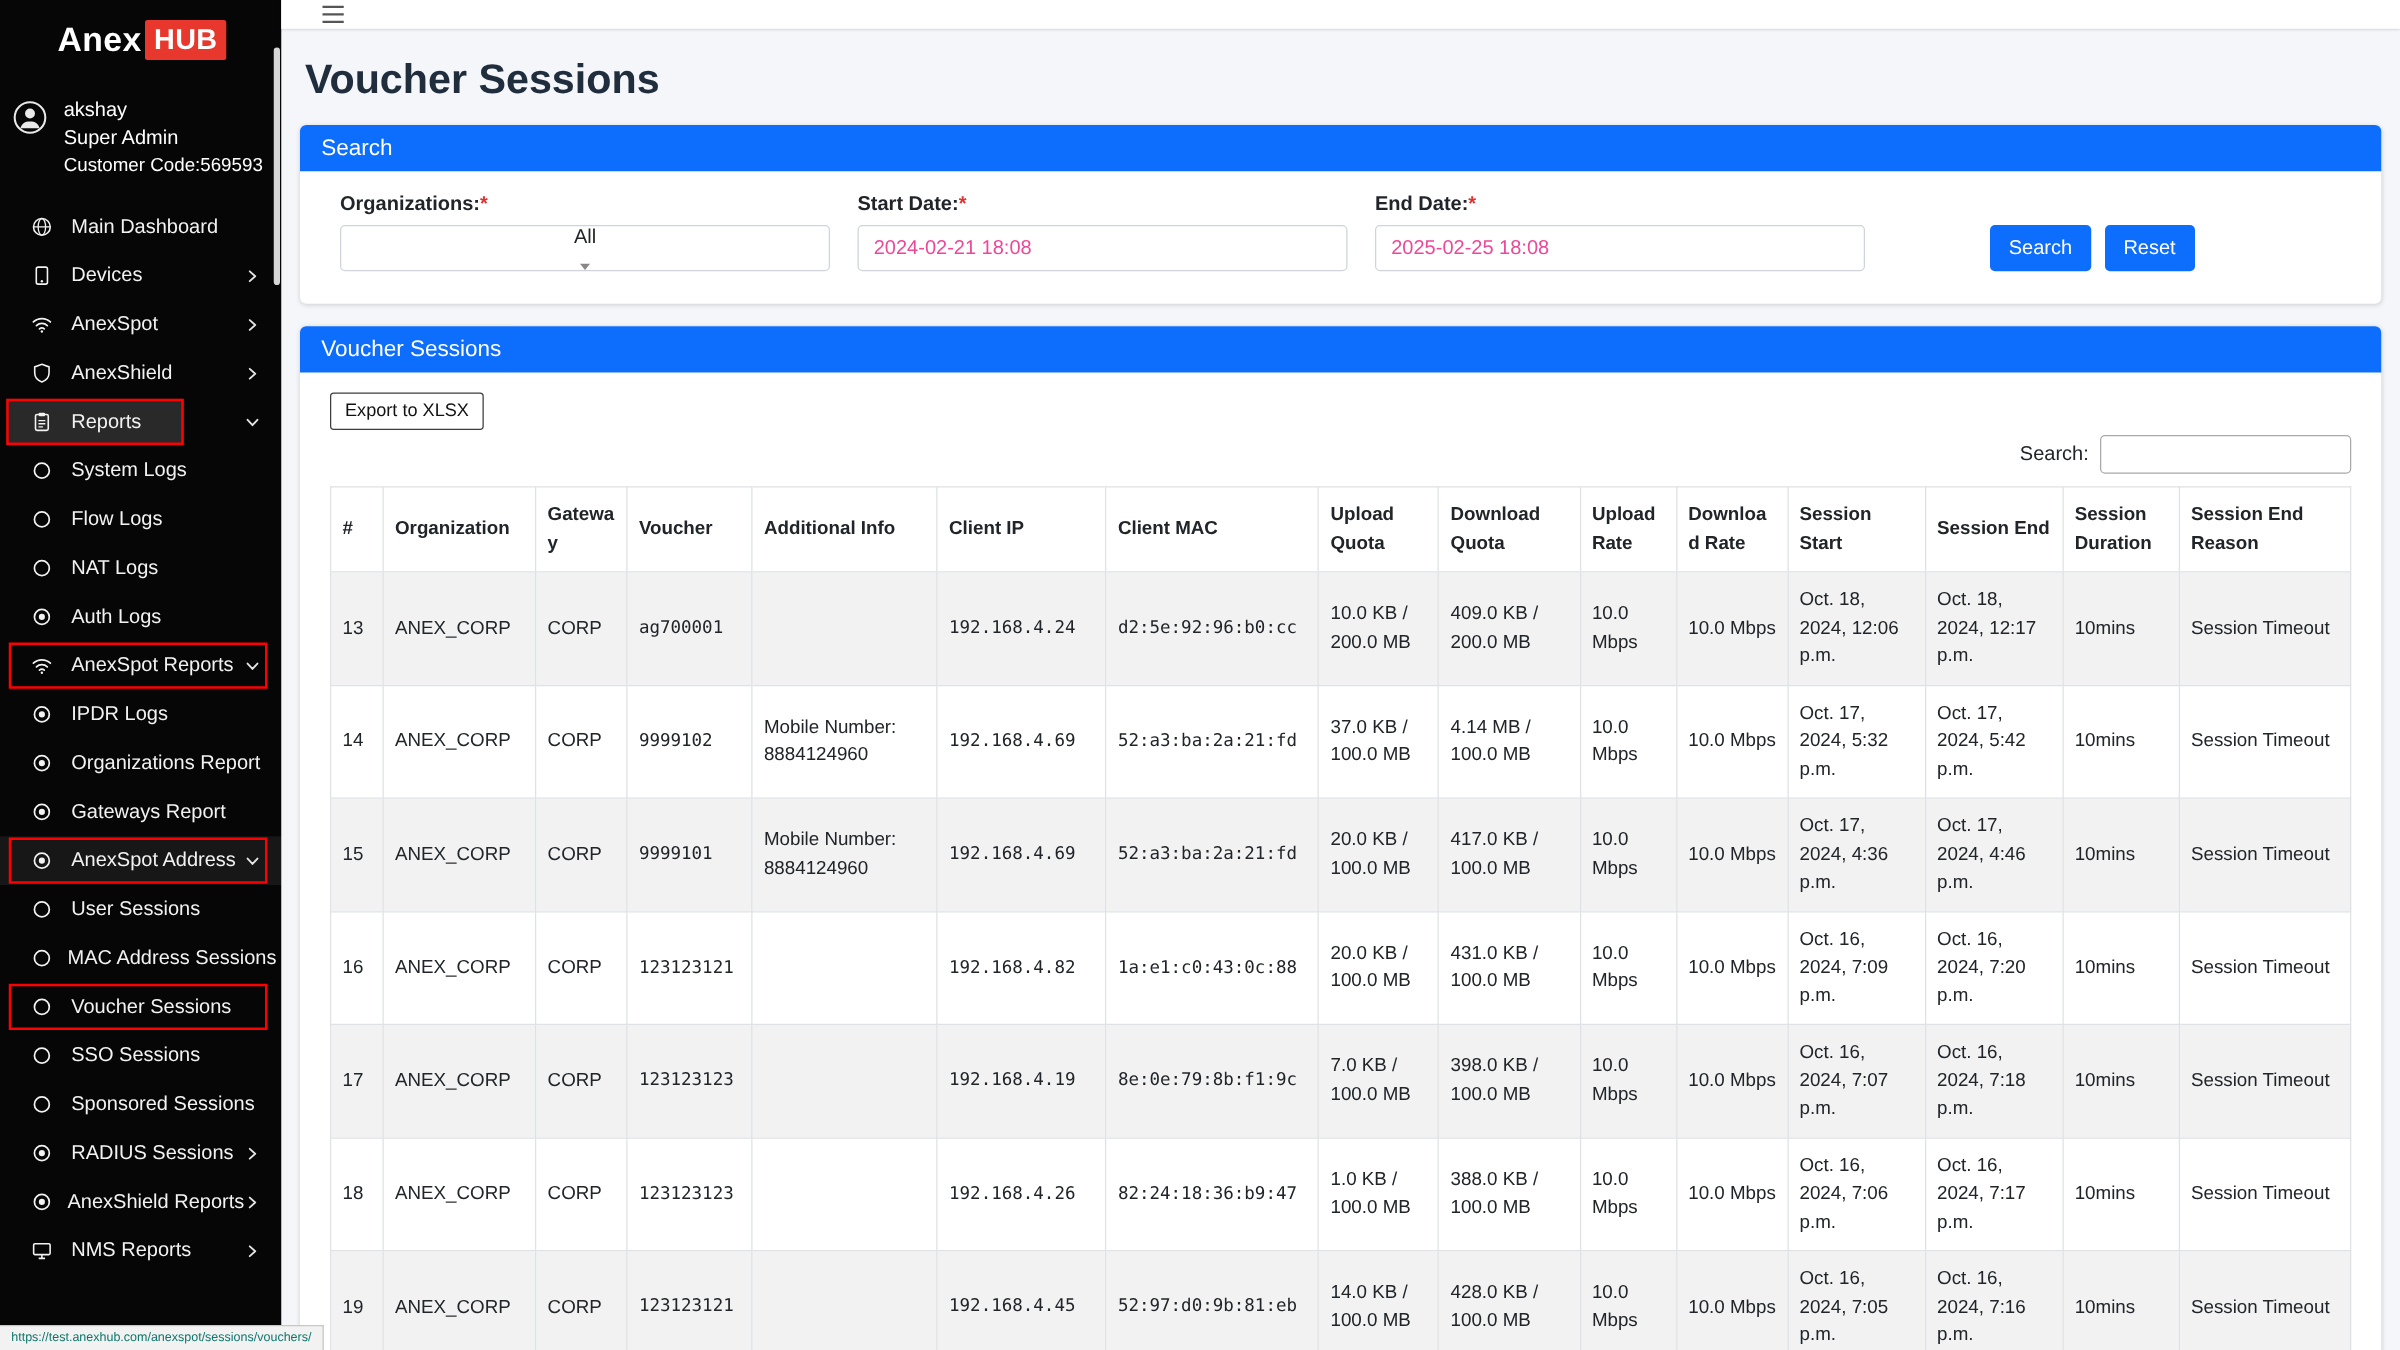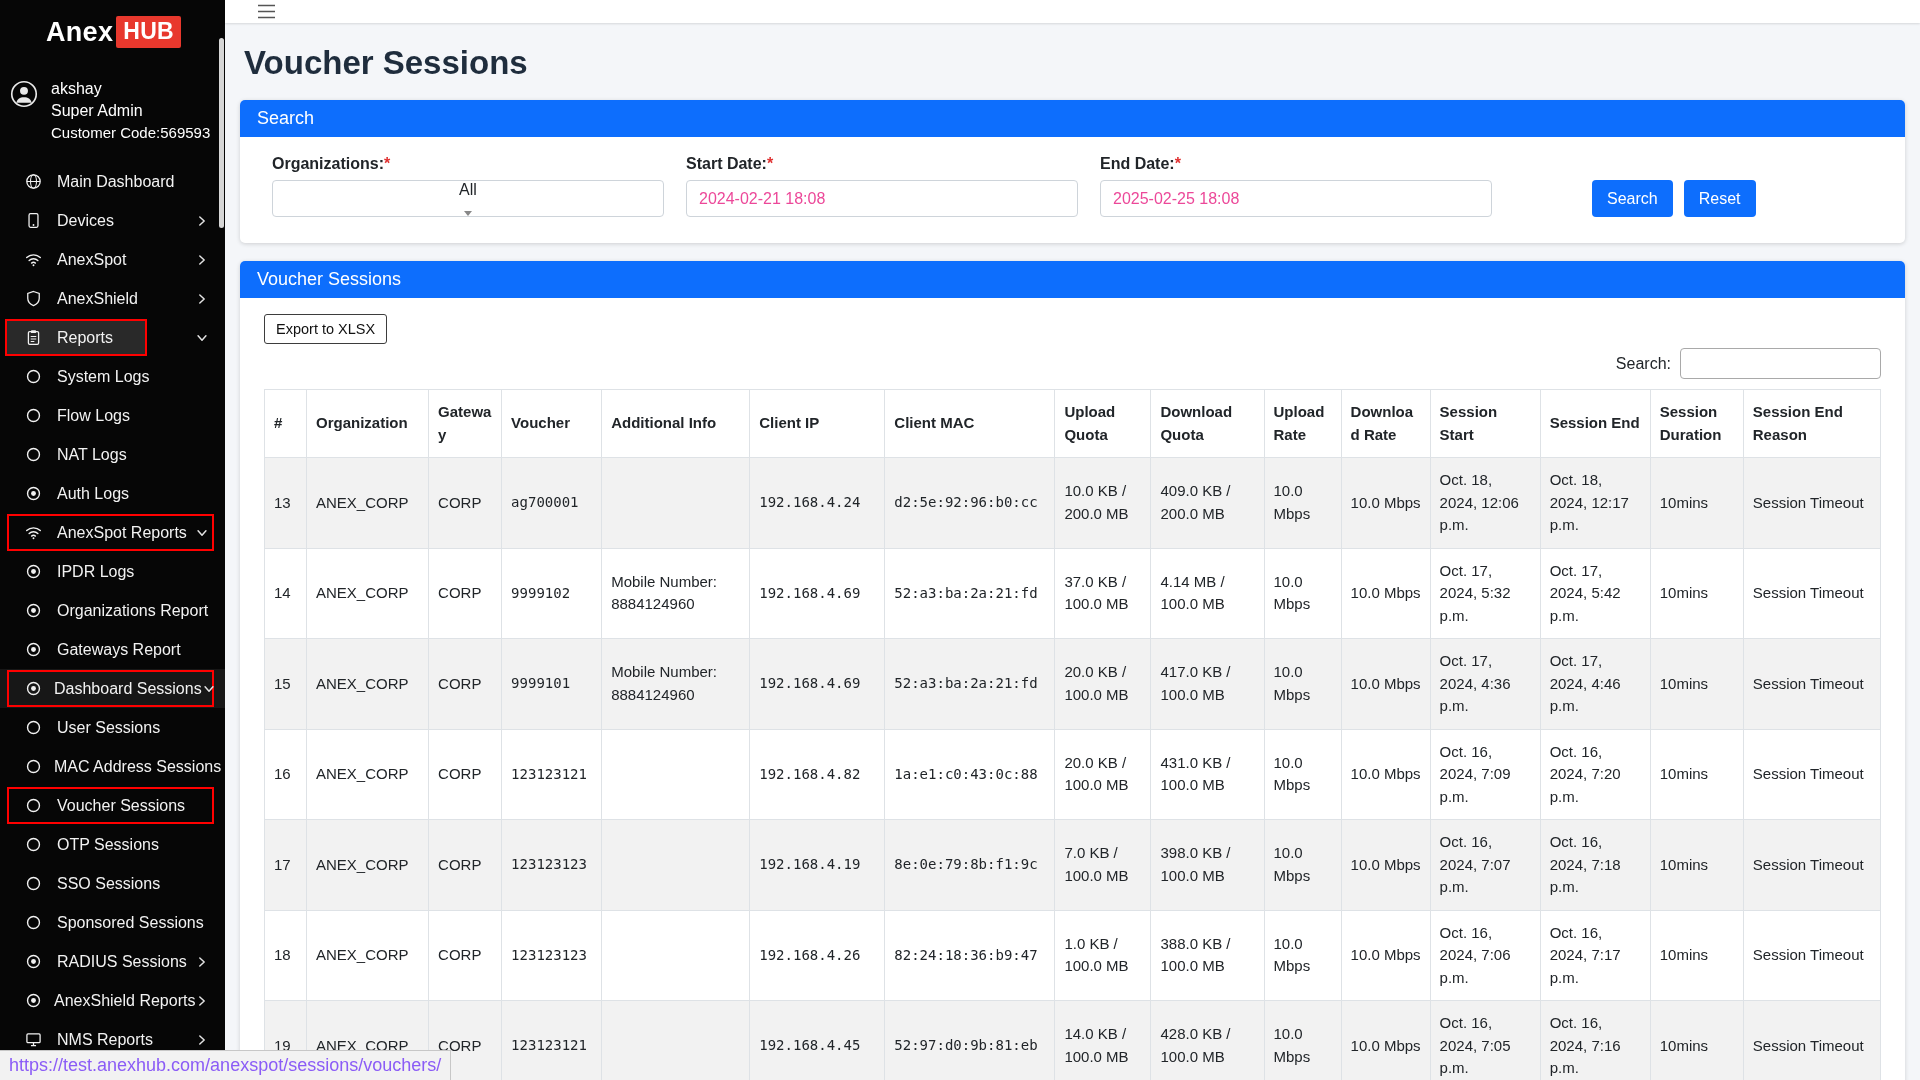--- a/index.html
+++ b/index.html
@@ -55,21 +55,21 @@
   .export-btn { background:#fff; border:1px solid #3d3d3d; border-radius:3px; padding:6px 11px; font-size:14.5px; font-family:inherit; color:#111; cursor:pointer; }
   .table-search { display:flex; justify-content:flex-end; align-items:center; gap:9px; margin:4px 0 10px; font-size:16px; }
   .table-search input { width:201px; height:31px; border:1px solid #a9a9a9; border-radius:4px; padding:0 9px; font-size:15px; font-family:inherit; }
 
   table.data { width:100%; border-collapse:collapse; table-layout:fixed; font-size:15px; }
   table.data th, table.data td { border:1px solid #dee2e6; padding:11px 9px; text-align:left; vertical-align:middle; line-height:1.5; word-wrap:break-word; }
   table.data thead th { font-weight:700; background:#fff; }
   table.data tbody tr:nth-child(odd) { background:#f2f2f2; }
   .mono { font-family:"DejaVu Sans Mono",monospace; font-size:14px; }
 
-  .url-preview { position:fixed; left:0; bottom:0; background:#f2f2f2; border:1px solid #c7c7c7; border-left:none; border-bottom:none; padding:4px 9px; font-size:18px; color:#8b5cf6; z-index:20; }
+  .url-preview { position:fixed; left:0; bottom:0; background:#f2f2f2; border:1px solid #c7c7c7; border-left:none; border-bottom:none; padding:4px 9px; font-size:10px; color:#0f766e; z-index:20; }
 </style>
 </head>
 <body>
 
 <div class="app">
 
   <aside class="sidebar">
     <div class="logo">
       <span>Anex</span>
       <span class="logo-badge">HUB</span>
@@ -255,21 +255,21 @@
     <span class="chevron hidden"></span>
   </li>
         <li class="nav-item box-full active">
     <span class="hl"></span>
     <span class="nav-icon">
             <svg viewBox="0 0 16 16" width="17" height="17">
               <circle cx="8" cy="8" r="5.6" fill="none" stroke="currentColor" stroke-width="1.3"></circle>
               <circle cx="8" cy="8" r="2.3" fill="currentColor"></circle>
             </svg>
           </span>
-    <span class="nav-label">Dashboard Sessions</span>
+    <span class="nav-label">AnexSpot Address</span>
     <span class="chevron down">
             <svg viewBox="0 0 16 16" width="14" height="14">
               <path d="M5.5 3.5 10.5 8 5.5 12.5" fill="none" stroke="currentColor" stroke-width="1.7" stroke-linecap="round" stroke-linejoin="round"></path>
             </svg>
           </span>
   </li>
         <li class="nav-item">
 
     <span class="nav-icon">
             <svg viewBox="0 0 16 16" width="17" height="17">
@@ -290,30 +290,20 @@
     <span class="chevron hidden"></span>
   </li>
         <li class="nav-item box-full">
     <span class="hl"></span>
     <span class="nav-icon">
             <svg viewBox="0 0 16 16" width="17" height="17">
               <circle cx="8" cy="8" r="5.6" fill="none" stroke="currentColor" stroke-width="1.3"></circle>
             </svg>
           </span>
     <span class="nav-label">Voucher Sessions</span>
-    <span class="chevron hidden"></span>
-  </li>
-        <li class="nav-item">
-
-    <span class="nav-icon">
-            <svg viewBox="0 0 16 16" width="17" height="17">
-              <circle cx="8" cy="8" r="5.6" fill="none" stroke="currentColor" stroke-width="1.3"></circle>
-            </svg>
-          </span>
-    <span class="nav-label">OTP Sessions</span>
     <span class="chevron hidden"></span>
   </li>
         <li class="nav-item">
 
     <span class="nav-icon">
             <svg viewBox="0 0 16 16" width="17" height="17">
               <circle cx="8" cy="8" r="5.6" fill="none" stroke="currentColor" stroke-width="1.3"></circle>
             </svg>
           </span>
     <span class="nav-label">SSO Sessions</span>

